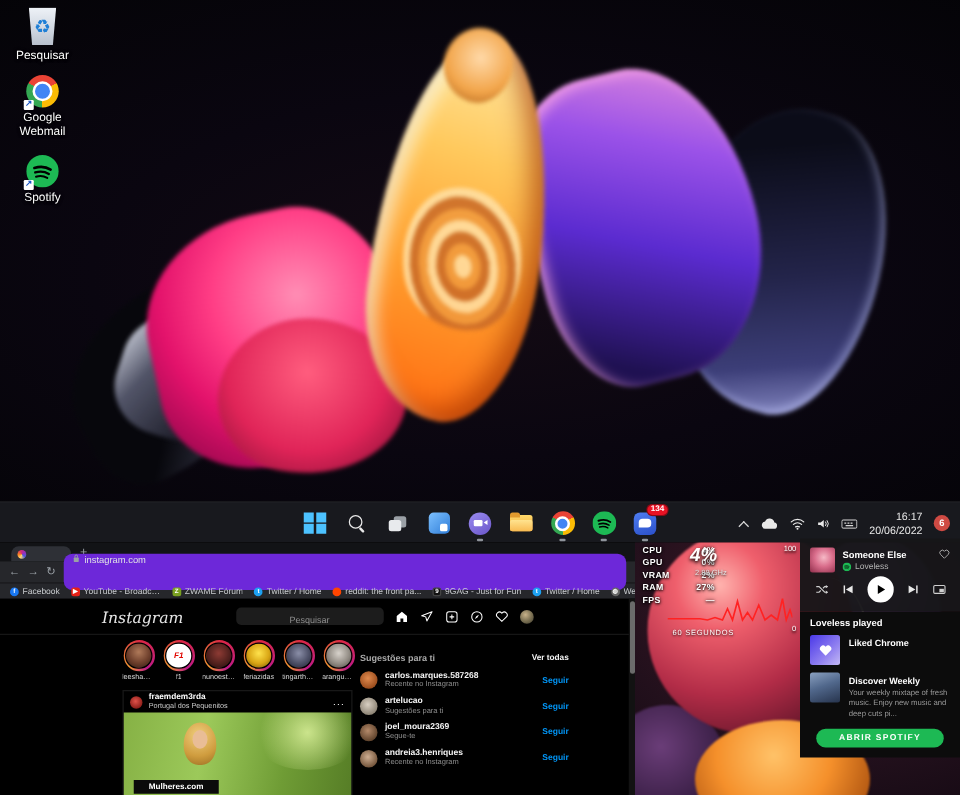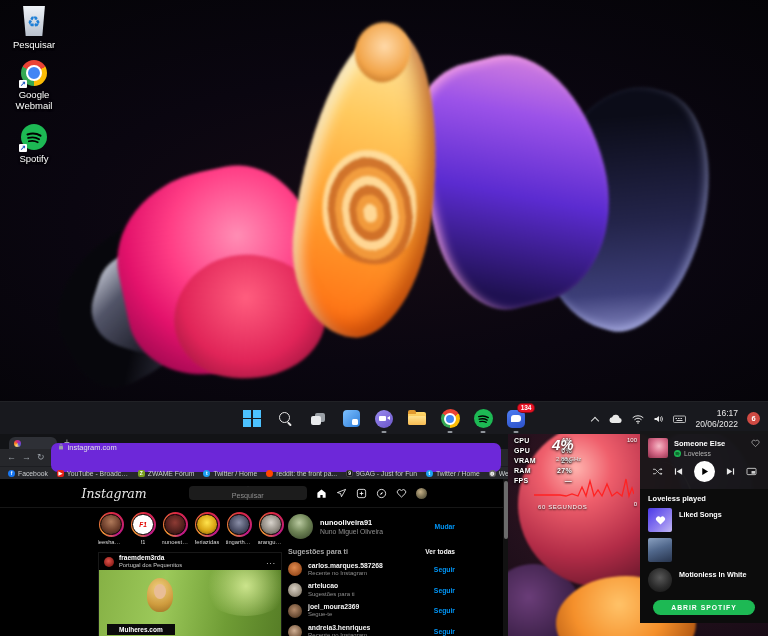--- a/index.html
+++ b/index.html
@@ -469,31 +469,29 @@
       </div>
       <div class="sp-recent">
         <div class="sp-head">Loveless played</div>
         <div class="r-row">
           <div class="r-art r-liked">
             <svg width="11" height="10" viewBox="0 0 24 22">
                 <path d="M12 21 3.5 12.5a5.5 5.5 0 0 1 8-7.6l.5.5.5-.5a5.5 5.5 0 0 1 8 7.6z" fill="#fff"></path>
               </svg>
           </div>
           <div>
-              <div class="r-title">Liked Songs</div>
+              <div class="r-title">Liked Chrome</div>
             </div>
         </div>
         <div class="r-row">
           <div class="r-art r-dw"></div>
-        </div>
-        <div class="r-row">
-          <div class="r-art r-miw"></div>
           <div>
-              <div class="r-title">Motionless In White</div>
-            </div>
+            <div class="r-title">Discover Weekly</div>
+            <div class="r-desc">Your weekly mixtape of fresh music. Enjoy new music and deep cuts pi...</div>
+          </div>
         </div>
         <button class="sp-open">ABRIR SPOTIFY</button>
       </div>
     </div>
 
     <div class="browser">
       <div class="tabstrip">
         <div class="tab">
           <div class="ig-fav"></div>
         </div>
@@ -645,28 +643,20 @@
             <div class="post-photo">
               <div class="ph-glow"></div>
               <div class="ph-hair"></div>
               <div class="ph-face"></div>
               <div class="ph-caption">Mulheres.com</div>
             </div>
           </div>
         </div>
 
         <div class="ig-side">
-          <div class="prof">
-            <div class="prof-ava"></div>
-            <div>
-              <div class="prof-user">nunooliveira91</div>
-              <div class="prof-name">Nuno Miguel Oliveira</div>
-            </div>
-            <span class="linkblue">Mudar</span>
-          </div>
           <div class="sug-head">
             <span class="sug-title">Sugestões para ti</span>
             <span class="seeall">Ver todas</span>
           </div>
           <div class="sug">
             <div class="sug-ava sa1"></div>
             <div>
                 <div class="sug-user">carlos.marques.587268</div>
                 <div class="sug-meta">Recente no Instagram</div>
               </div>

